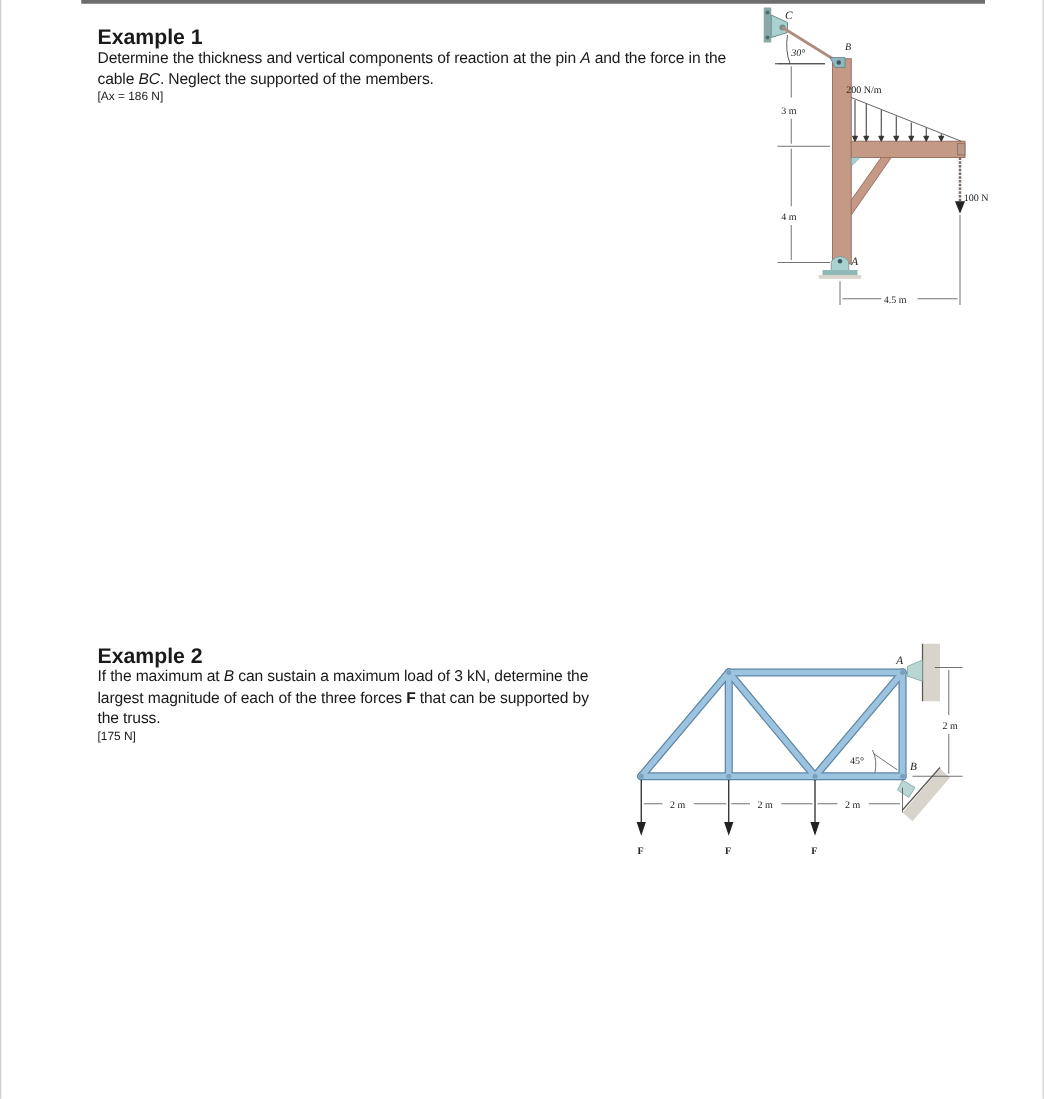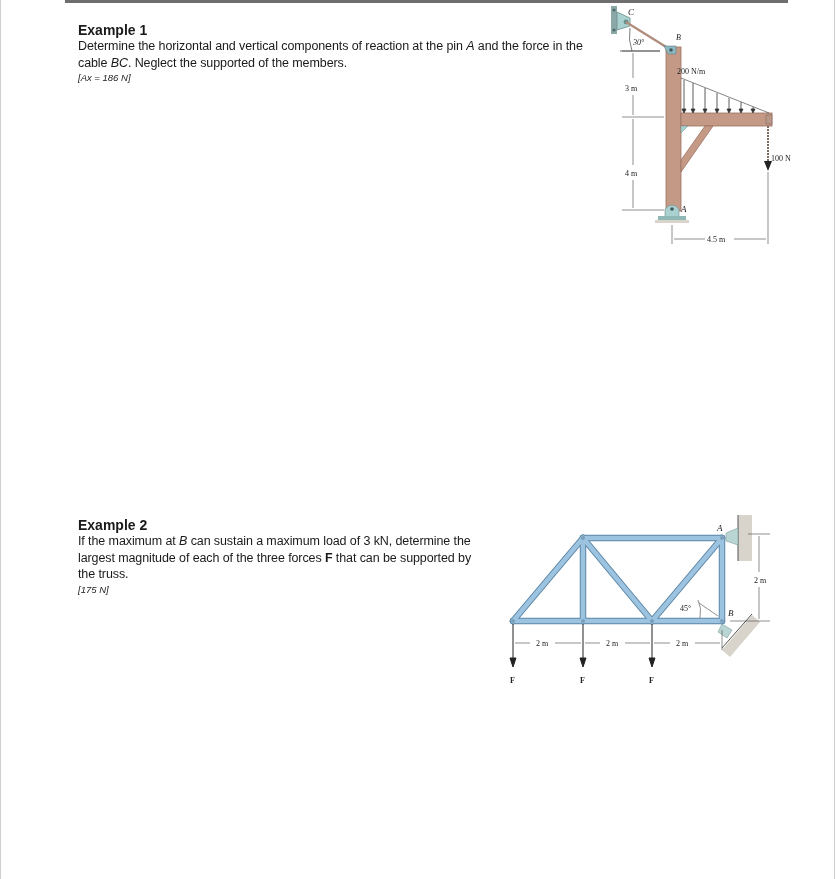--- a/index.html
+++ b/index.html
@@ -7,39 +7,39 @@
     width: 836px; height: 879px; background: #ffffff; position: relative; overflow: hidden;
     font-family: "Liberation Sans", sans-serif; color: #1a1a1a;
   }
   .page-border-left { position: absolute; left: 0; top: 0; width: 1px; height: 879px; background: #cfcfcf; }
   .page-border-right { position: absolute; right: 1px; top: 0; width: 1px; height: 879px; background: #cfcfcf; }
   .top-rule { position: absolute; left: 65px; top: 0; width: 723px; height: 3px; background: #6e6e6e; }
 
   .example { position: absolute; }
   .ex1 { left: 78px; top: 22px; width: 520px; }
   .ex2 { left: 78px; top: 517px; width: 400px; }
-  .ex-title { font-weight: bold; font-size: 14px; line-height: 16px; margin: 0; }
+  .ex-title { font-weight: bold; font-size: 17px; line-height: 16px; margin: 0; }
   .ex-body { font-size: 12.5px; line-height: 16.5px; margin: 0; letter-spacing: -0.1px; }
-  .ex-answer { font-size: 9.5px; font-style: italic; line-height: 12px; margin: 1px 0 0 0; }
+  .ex-answer { font-size: 9.5px; line-height: 12px; margin: 1px 0 0 0; }
 
   .figure { position: absolute; }
   .fig1 { left: 595px; top: 0; width: 220px; height: 260px; }
   .fig2 { left: 495px; top: 505px; width: 290px; height: 190px; }
   svg text { font-family: "Liberation Serif", serif; }
 </style>
 </head>
 <body>
 
 <div class="page-border-left"></div>
 <div class="page-border-right"></div>
 <div class="top-rule"></div>
 
 <div class="example ex1">
   <p class="ex-title">Example 1</p>
-  <p class="ex-body"><span>Determine the horizontal and vertical components of reaction at the pin </span><i>A</i><span> and the force in the cable </span><i>BC</i><span>. Neglect the supported of the members.</span></p>
+  <p class="ex-body"><span>Determine the thickness and vertical components of reaction at the pin </span><i>A</i><span> and the force in the cable </span><i>BC</i><span>. Neglect the supported of the members.</span></p>
   <p class="ex-answer">[Ax = 186 N]</p>
 </div>
 
 <div class="figure fig1">
   <svg width="220" height="260" viewBox="595 0 220 260" xmlns="http://www.w3.org/2000/svg">
 
     <g>
       <rect x="611" y="6" width="6" height="28" fill="#8aa8a6"></rect>
       <path d="M617 12 L630 18 L630 26 L617 30 Z" fill="#a9d1cf" stroke="#6c8e8c" stroke-width="0.8"></path>
       <circle cx="614" cy="10" r="1.6" fill="#4c6d6b"></circle>

